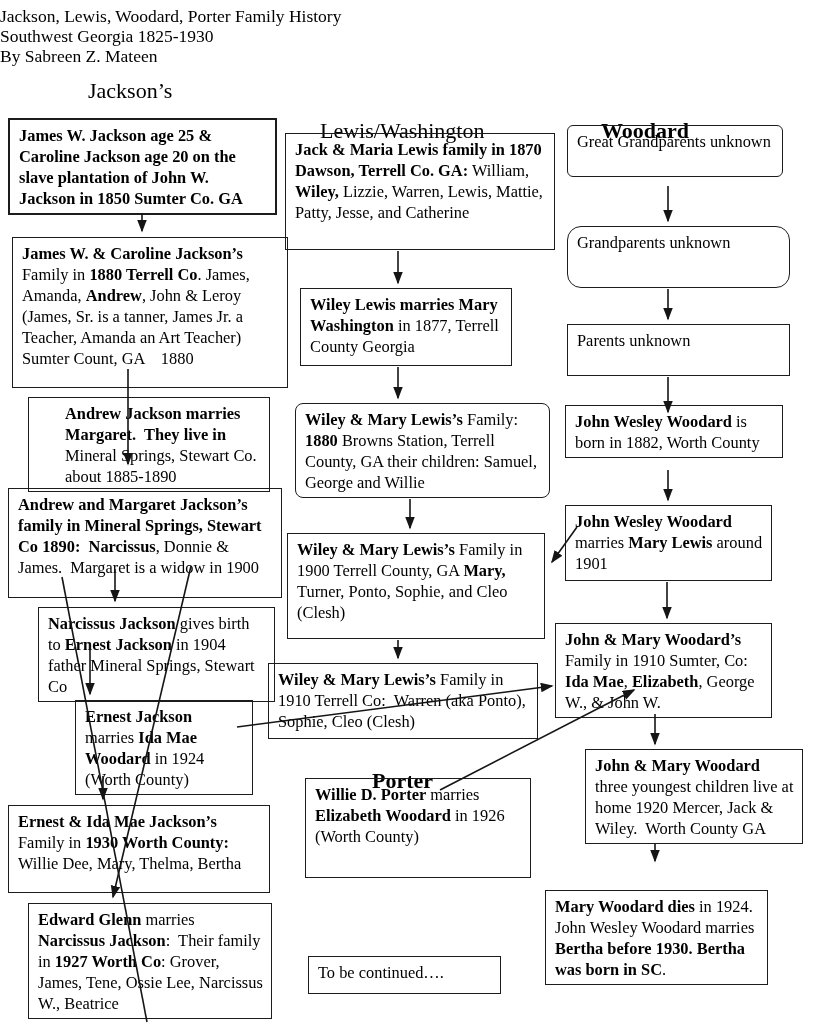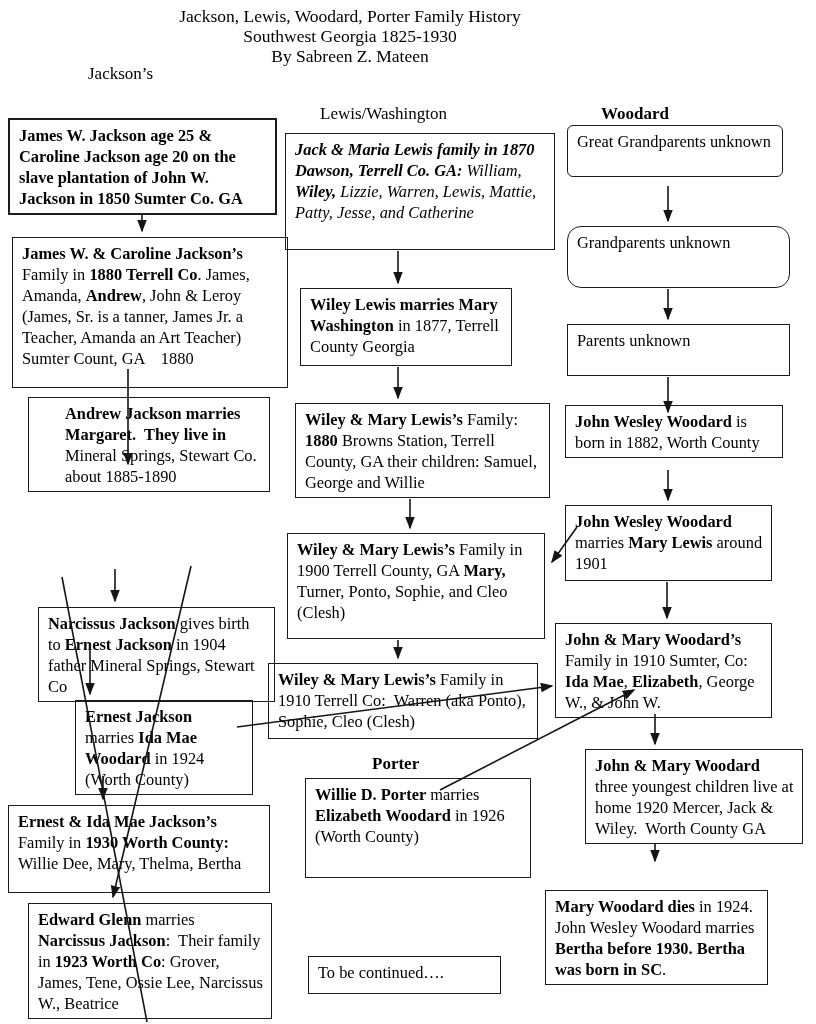--- a/index.html
+++ b/index.html
@@ -6,24 +6,24 @@
   #page{
     position:relative;
     width:816px;height:1024px;
     background:#fff;
     font-family:"Liberation Serif","DejaVu Serif",serif;
     color:#000;
     overflow:hidden;
   }
   .title{
     position:absolute;left:0;top:6px;width:700px;
-    text-align:center;font-size:17.5px;line-height:20px;
+    text-align:left;font-size:17.5px;line-height:20px;
   }
   .colhead{
-    position:absolute;font-size:17px;white-space:nowrap;
+    position:absolute;font-size:22px;white-space:nowrap;margin-top:14px;
   }
   .box{
     position:absolute;
     border:1.5px solid #1c1c1c;
     padding:5px 8px 4px 9px;
     font-size:16.4px;line-height:21px;
     background:transparent;
     box-sizing:border-box;
     white-space:pre-wrap;
   }
@@ -48,28 +48,29 @@
 
   <div class="colhead" style="left:88px;top:64px;">Jackson’s</div>
   <div class="colhead" style="left:320px;top:104px;">Lewis/Washington</div>
   <div class="colhead" style="left:601px;top:104px;font-weight:bold;">Woodard</div>
   <div class="colhead bold" style="left:372px;top:754px;">Porter</div>
 
   <div class="box" style="left:8px;top:118px;width:269px;min-height:94px;border-width:2px;"><span class="b">James W. Jackson age 25 &amp; Caroline Jackson age 20 on the slave plantation of John W. Jackson in 1850 Sumter Co. GA</span></div>
   <div class="box" style="left:12px;top:237px;width:276px;min-height:151px;"><span class="b">James W. &amp; Caroline Jackson’s</span><span> Family in </span><span class="b">1880 Terrell Co</span><span>. James, Amanda, </span><span class="b">Andrew</span><span>, John &amp; Leroy (James, Sr. is a tanner, James Jr. a Teacher, Amanda an Art Teacher)
 Sumter Count, GA    1880</span></div>
   <div class="box" style="left:28px;top:397px;width:242px;min-height:83px;padding-left:36px;"><span class="b">Andrew Jackson marries Margaret.  They live in </span><span>Mineral Springs, Stewart Co. about 1885-1890</span></div>
+  <div class="box" style="left:8px;top:488px;width:274px;min-height:110px;"><span class="b">Andrew and Margaret Jackson’s family in Mineral Springs, Stewart Co 1890:  Narcissus</span><span>, Donnie &amp; James.  Margaret is a widow in 1900</span></div>
   <div class="box" style="left:38px;top:607px;width:237px;min-height:86px;"><span class="b">Narcissus Jackson</span><span> gives birth to </span><span class="b">Ernest Jackson</span><span> in 1904 father Mineral Springs, Stewart Co</span></div>
   <div class="box" style="left:75px;top:700px;width:178px;min-height:75px;"><span class="b">Ernest Jackson</span><span> marries </span><span class="b">Ida Mae Woodard</span><span> in 1924 (Worth County)</span></div>
   <div class="box" style="left:8px;top:805px;width:262px;min-height:88px;"><span class="b">Ernest &amp; Ida Mae Jackson’s</span><span> Family in </span><span class="b">1930 Worth County:</span><span> Willie Dee, Mary, Thelma, Bertha</span></div>
-  <div class="box" style="left:28px;top:903px;width:244px;min-height:115px;"><span class="b">Edward Glenn</span><span> marries </span><span class="b">Narcissus Jackson</span><span>:  Their family in </span><span class="b">1923 Worth Co</span><span>: Grover, James, Tene, Ossie Lee, Narcissus W., Beatrice</span></div>
+  <div class="box" style="left:28px;top:903px;width:244px;min-height:115px;"><span class="b">Edward Glenn</span><span> marries </span><span class="b">Narcissus Jackson</span><span>:  Their family in </span><span class="b">1927 Worth Co</span><span>: Grover, James, Tene, Ossie Lee, Narcissus W., Beatrice</span></div>
 
-  <div class="box" style="left:285px;top:133px;width:270px;min-height:117px;font-style:italic;"><span class="b">Jack &amp; Maria Lewis family in 1870 Dawson, Terrell Co. GA:</span><span> William, </span><span class="b">Wiley,</span><span> Lizzie, Warren, Lewis, Mattie, Patty, Jesse, and Catherine</span></div>
+  <div class="box" style="left:285px;top:133px;width:270px;min-height:117px;"><span class="b">Jack &amp; Maria Lewis family in 1870 Dawson, Terrell Co. GA:</span><span> William, </span><span class="b">Wiley,</span><span> Lizzie, Warren, Lewis, Mattie, Patty, Jesse, and Catherine</span></div>
   <div class="box" style="left:300px;top:288px;width:212px;min-height:78px;"><span class="b">Wiley Lewis marries Mary Washington</span><span> in 1877, Terrell County Georgia</span></div>
-  <div class="box" style="left:295px;top:403px;width:255px;min-height:95px;"><span class="b">Wiley &amp; Mary Lewis’s</span><span> Family: </span><span class="b">1880</span><span> Browns Station, Terrell County, GA their children: Samuel, George and Willie</span></div>
+  <div class="box" style="left:295px;top:403px;width:255px;min-height:95px;border-radius:8px;"><span class="b">Wiley &amp; Mary Lewis’s</span><span> Family: </span><span class="b">1880</span><span> Browns Station, Terrell County, GA their children: Samuel, George and Willie</span></div>
   <div class="box" style="left:287px;top:533px;width:258px;min-height:106px;"><span class="b">Wiley &amp; Mary Lewis’s</span><span> Family in 1900 Terrell County, GA </span><span class="b">Mary,</span><span> Turner, Ponto, Sophie, and Cleo (Clesh)</span></div>
   <div class="box" style="left:268px;top:663px;width:270px;min-height:76px;"><span class="b">Wiley &amp; Mary Lewis’s</span><span> Family in 1910 Terrell Co:  Warren (aka Ponto), Sophie, Cleo (Clesh)</span></div>
 
   <div class="box" style="left:305px;top:778px;width:226px;min-height:100px;"><span class="b">Willie D. Porter</span><span> marries </span><span class="b">Elizabeth Woodard</span><span> in 1926 (Worth County)</span></div>
 
   <div class="box" style="left:308px;top:956px;width:193px;min-height:38px;"><span>To be continued….</span></div>
 
   <div class="box" style="left:567px;top:125px;width:216px;min-height:52px;border-radius:6px;"><span>Great Grandparents unknown</span></div>
   <div class="box" style="left:567px;top:226px;width:223px;min-height:62px;border-radius:14px;"><span>Grandparents unknown</span></div>
   <div class="box" style="left:567px;top:324px;width:223px;min-height:52px;"><span>Parents unknown</span></div>

